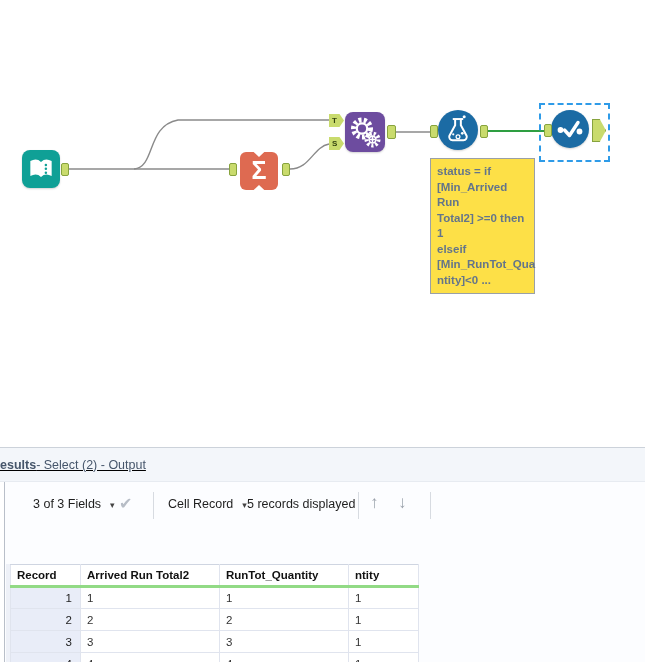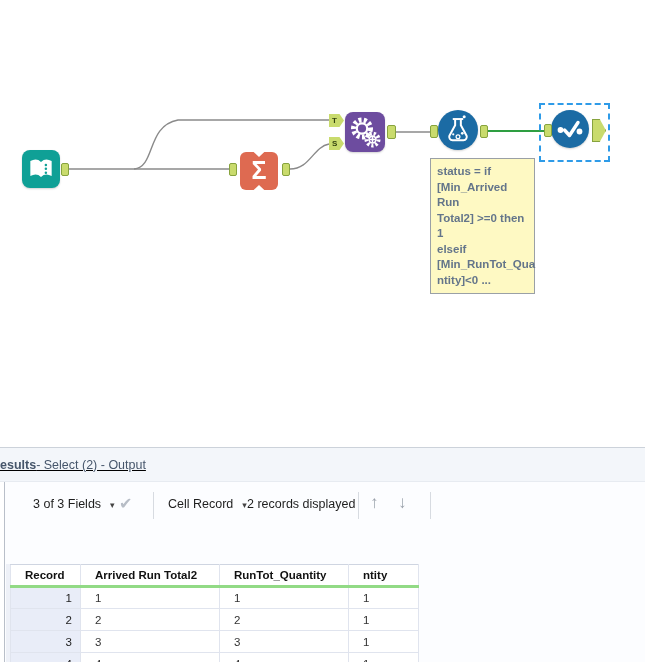--- a/index.html
+++ b/index.html
@@ -30,21 +30,21 @@
   .anchor-flag { position:absolute; width:15px; height:13px; background:#C9DB6D;
             clip-path:polygon(0 0,70% 0,100% 50%,70% 100%,0 100%);
             font-size:8px; font-weight:bold; color:#33420f; display:flex; align-items:center;
             padding-left:3px; }
   .anchor-big { position:absolute; width:14px; height:23px; background:#C9DB6D;
             clip-path:polygon(0 0,55% 0,100% 50%,55% 100%,0 100%); border:1px solid #87A33E; }
 
   .selection-box { position:absolute; left:539px; top:103px; width:71px; height:59px;
             border:2px dashed #2E9BE8; background:transparent; }
 
-  .tooltip { position:absolute; left:430px; top:158px; width:105px; background:#fef9c3;
+  .tooltip { position:absolute; left:430px; top:158px; width:105px; background:#fde047;
             border:1px solid #9aa0a6; padding:5px 6px; font-size:11.5px; line-height:15.5px;
             font-weight:bold; color:#64758a; white-space:pre-line; }
 
   
   .results { position:absolute; left:0; top:447px; width:645px; height:215px;
             border-top:1px solid #ccd2da; background:#fff;text-decoration:underline; }
   .results-header { height:34px; background:#f3f6fa; border-bottom:1px solid #e7ebf1;
             display:flex; align-items:center; font-size:12.5px; color:#46566b; }
   .results-header .bold { font-weight:bold; }
 
@@ -54,21 +54,21 @@
   .rtb .item { position:absolute; top:15px; font-size:12.5px; color:#1e1e1e; white-space:nowrap; }
   .caret { font-size:9px; color:#444; margin-left:9px; }
   .rtb .check { position:absolute; left:98px; top:12px; font-size:16px; color:#b7bdc6; }
   .vsep { position:absolute; top:10px; width:1px; height:27px; background:#d7dbe1; }
   .navarrow { position:absolute; top:11px; font-size:17px; color:#9aa1ab; }
 
   
   .grid { position:absolute; left:1px; top:82px; width:412px; background:#eef1f8; padding-left:4px; }
   table { border-collapse:collapse; table-layout:fixed; width:408px; background:#fff;
           font-size:11.5px; }
-  th, td { border:1px solid #e0e4ee; height:22px; padding:0 14px; overflow:hidden; white-space:nowrap; }
+  th, td { border:1px solid #e0e4ee; height:22px; padding:0 6px; overflow:hidden; white-space:nowrap; }
   thead th { text-align:left; font-weight:bold; color:#111; background:#fff;
           border-bottom:3px solid #92DA85; border-top:1px solid #cfd5e1; }
   td.record { background:#e9edf8; text-align:right; padding-right:8px; color:#222; }
   th.record { }
   td.val { color:#333; text-align:left; }
 </style>
 </head>
 <body>
 
 <div class="canvas">
@@ -157,21 +157,21 @@
   <div class="results-body">
     <div class="rtb">
       <span class="item" style="left:12px;">
         <span>3 of 3 Fields</span><span class="caret">▾</span>
       </span>
       <span class="check">✔</span>
       <span class="vsep" style="left:132px;"></span>
       <span class="item" style="left:147px;">
         <span>Cell Record</span><span class="caret">▾</span>
       </span>
-      <span class="item" style="left:226px;">2 records displayed</span>
+      <span class="item" style="left:226px;">5 records displayed</span>
       <span class="vsep" style="left:337px;"></span>
       <span class="navarrow" style="left:349px;">↑</span>
       <span class="navarrow" style="left:377px;">↓</span>
       <span class="vsep" style="left:409px;"></span>
     </div>
 
     <div class="grid">
       <table id="results-table">
           <colgroup>
             <col style="width: 70px;">

